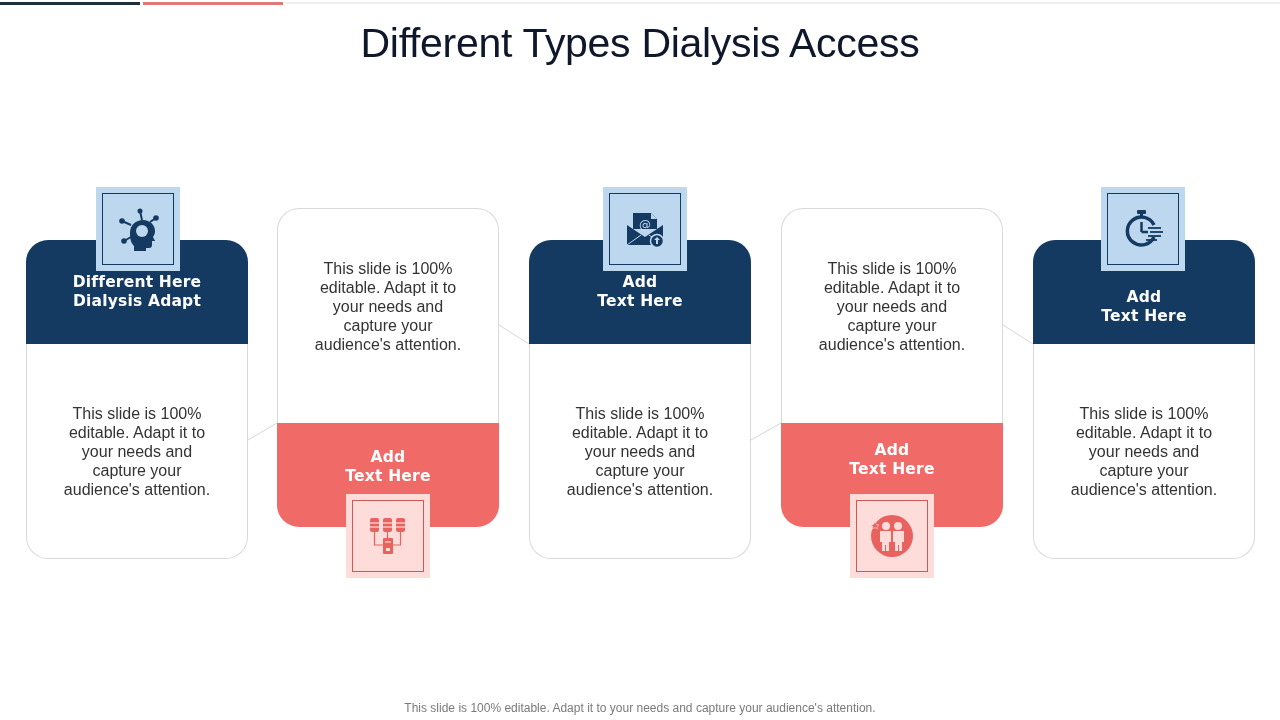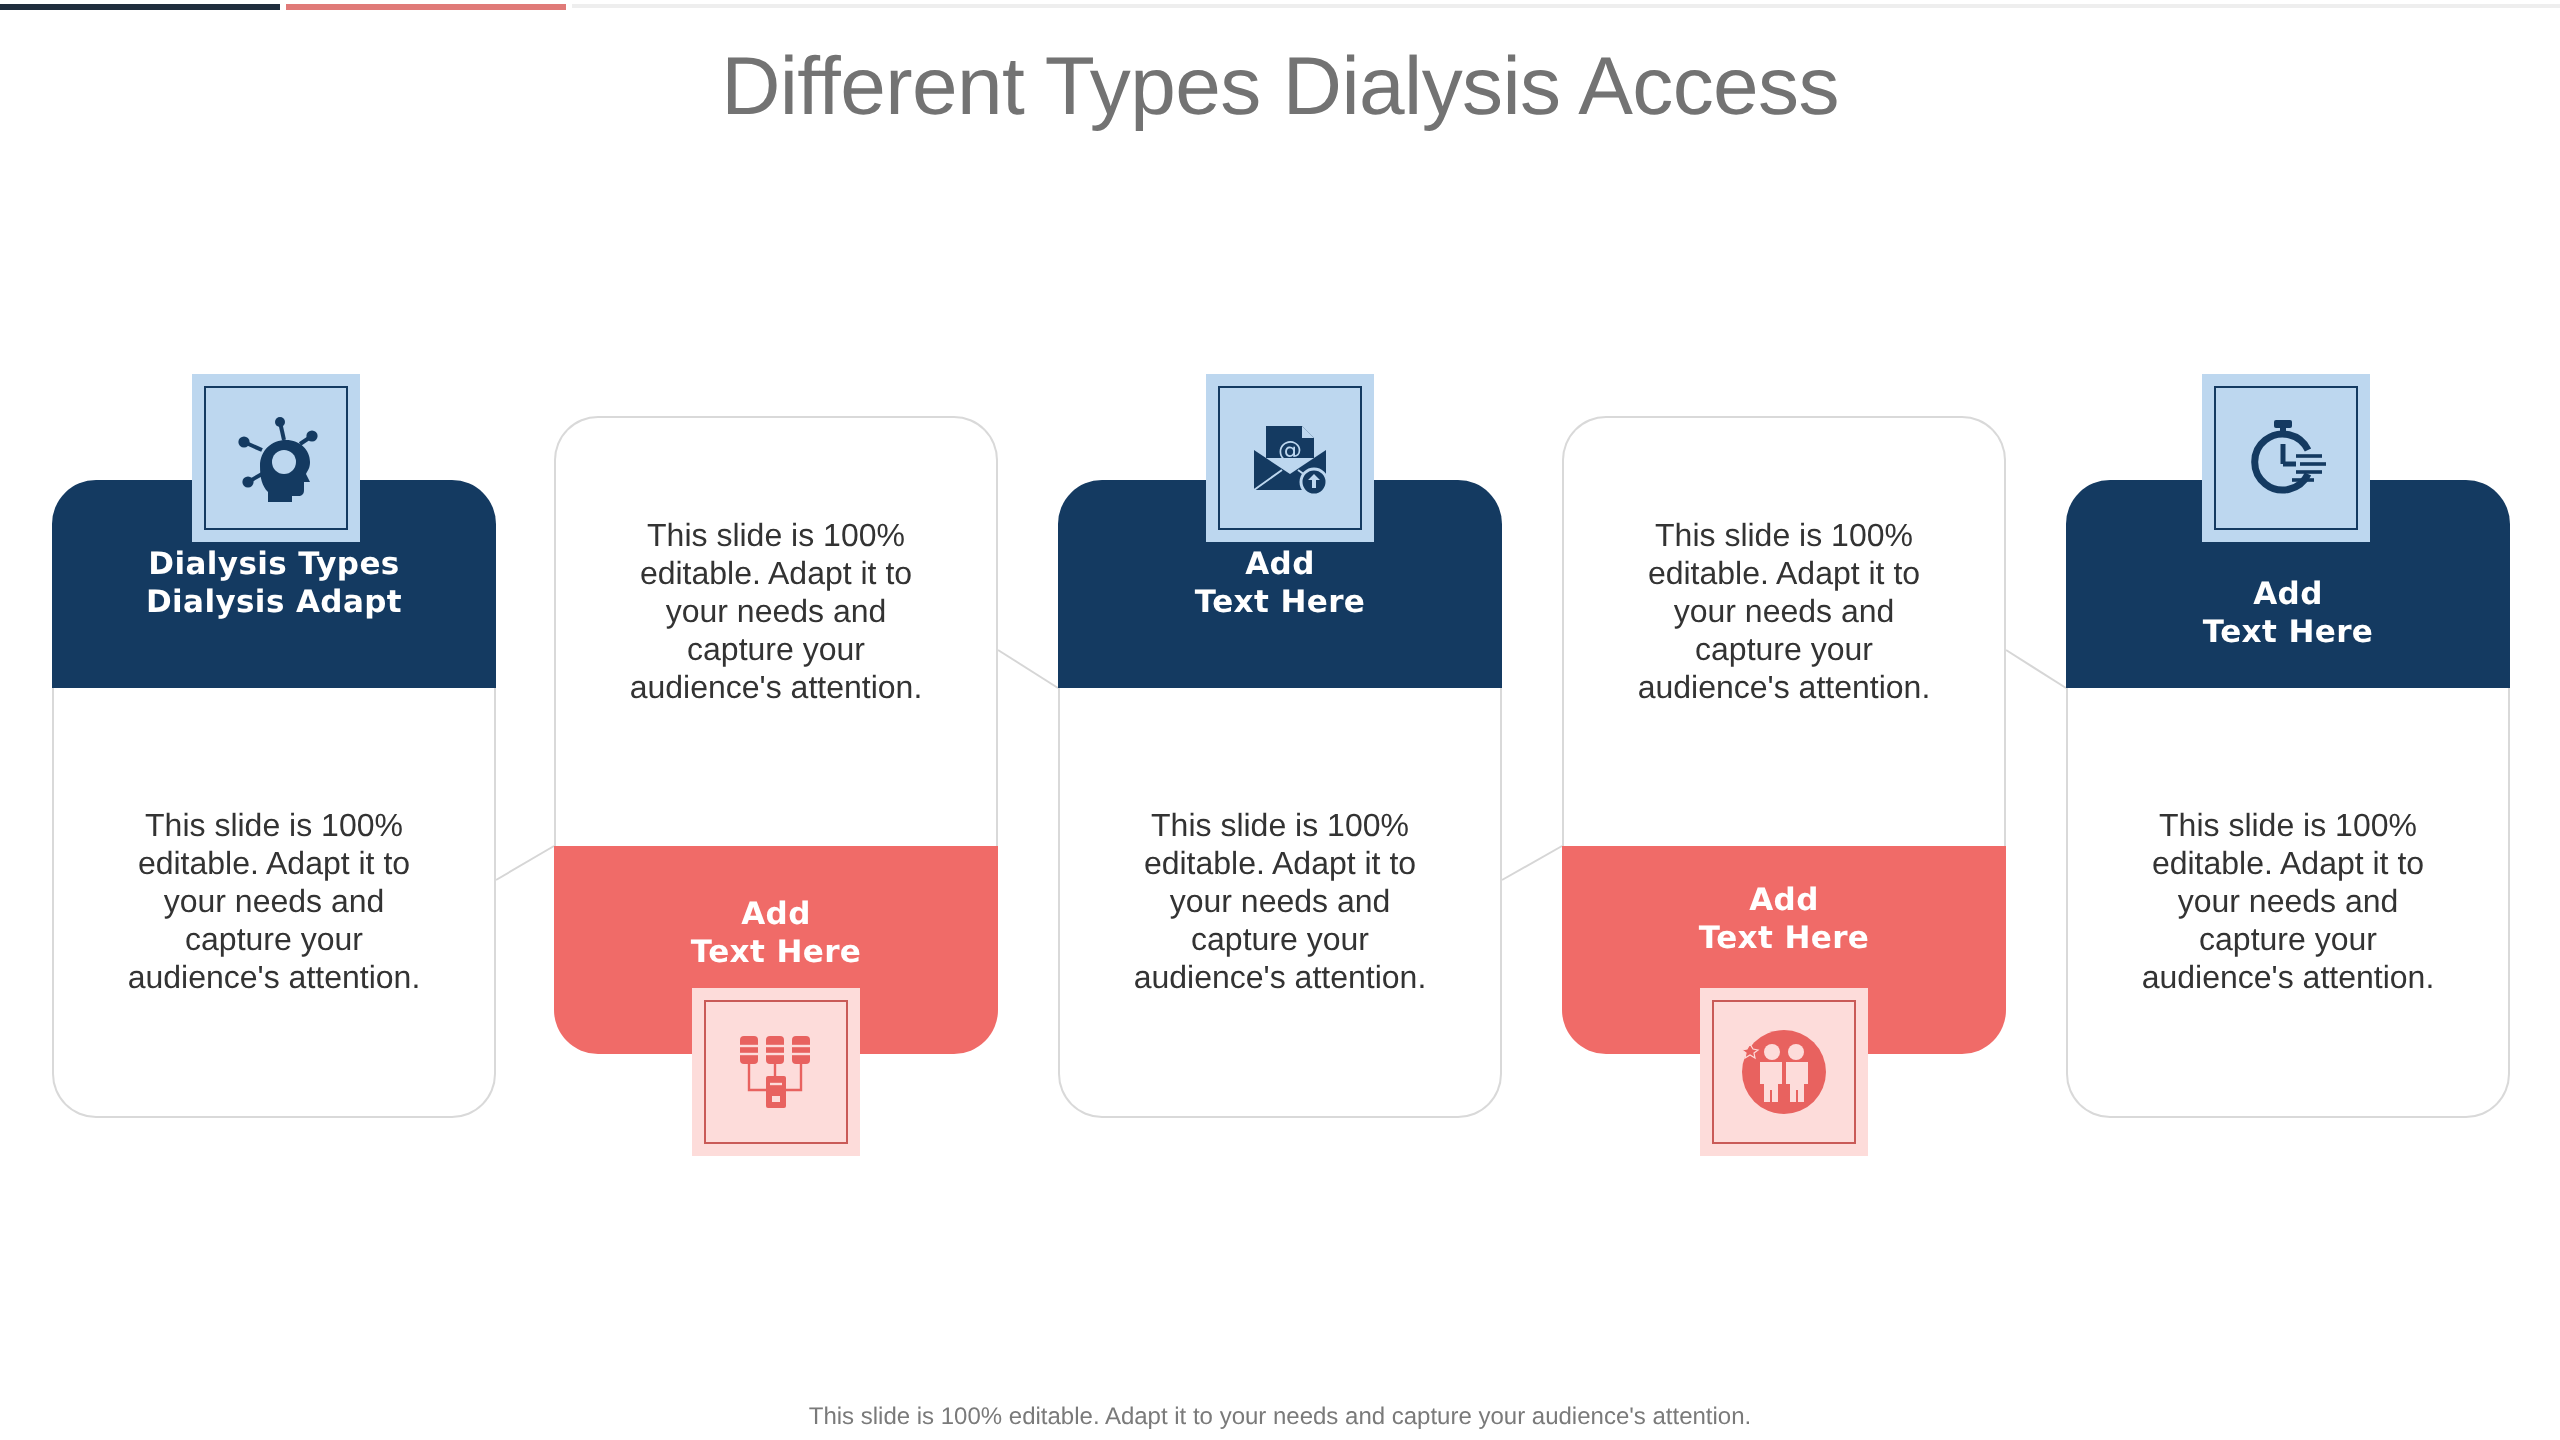--- a/index.html
+++ b/index.html
@@ -4,21 +4,21 @@
 <style>
   html, body { margin:0; padding:0; }
   body {
     width:1280px; height:720px; position:relative; overflow:hidden;
     background:#ffffff;
     font-family:"Liberation Sans", sans-serif;
   }
   .topbar { position:absolute; top:2px; height:3px; }
   .title {
     position:absolute; left:0; width:1280px; top:20px; text-align:center;
-    font-size:41px; color:#737373; letter-spacing:-0.3px;
+    font-size:41px; color:#0f172a; letter-spacing:-0.3px;
     font-family:"Liberation Sans", sans-serif;
   }
   .footer {
     position:absolute; left:0; width:1280px; top:701px; text-align:center;
     font-size:12px; color:#7a7a7a;
   }
   .card { position:absolute; width:222px; }
   .hdr {
     position:absolute; left:0; width:222px; height:104px;
     display:flex; align-items:center; justify-content:center; text-align:center;
@@ -64,21 +64,21 @@
   <g stroke="#d6d6d6" stroke-width="1" fill="none">
     <line x1="248" y1="440" x2="277" y2="423"></line>
     <line x1="499" y1="325" x2="529" y2="344"></line>
     <line x1="751" y1="440" x2="781" y2="423"></line>
     <line x1="1003" y1="325" x2="1033" y2="344"></line>
   </g>
 </svg>
 
 <div class="card" style="left:26px;top:240px;height:320px;">
   <div class="hdr navy" style="top:0;">
-    <div><span>Dialysis Types</span><br><span>Dialysis Adapt</span></div>
+    <div><span>Different Here</span><br><span>Dialysis Adapt</span></div>
   </div>
   <div class="body bottom" style="top:104px;">This slide is 100% editable. Adapt it to your needs and capture your audience's attention.</div>
 </div>
 <div class="iconbox blue" style="left:96px;top:187px;">
   <div class="inner">
     <svg width="44" height="44" viewBox="0 0 44 44">
       <g fill="#143a61" stroke="#143a61">
         <path d="M14 26c0-8 6-13 13-13s12 5 12 11c0 3-1 4-2 6l2 4h-3v4c0 2-1 3-3 3h-3v4H18v-6c-3-3-4-7-4-13z" stroke="none"></path>
         <circle cx="26" cy="24" r="6" fill="#bdd7ef" stroke="none"></circle>
         <line x1="26" y1="13" x2="24" y2="4" stroke-width="2"></line>

